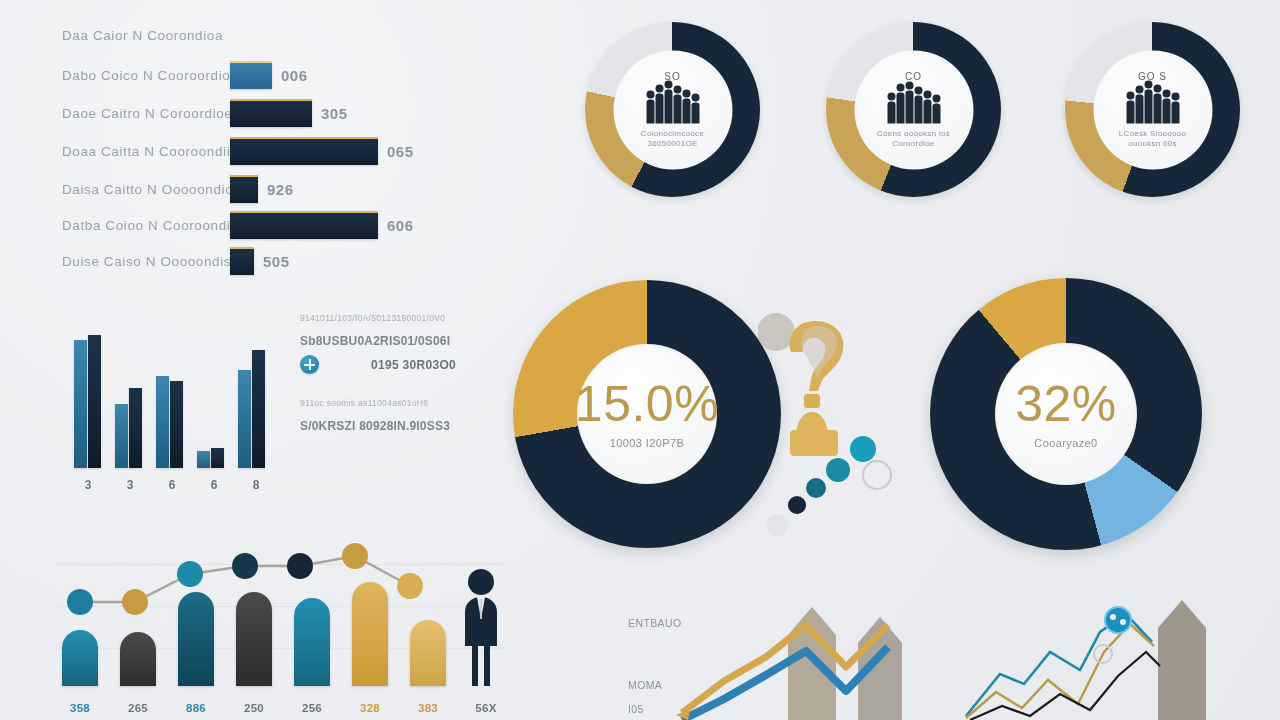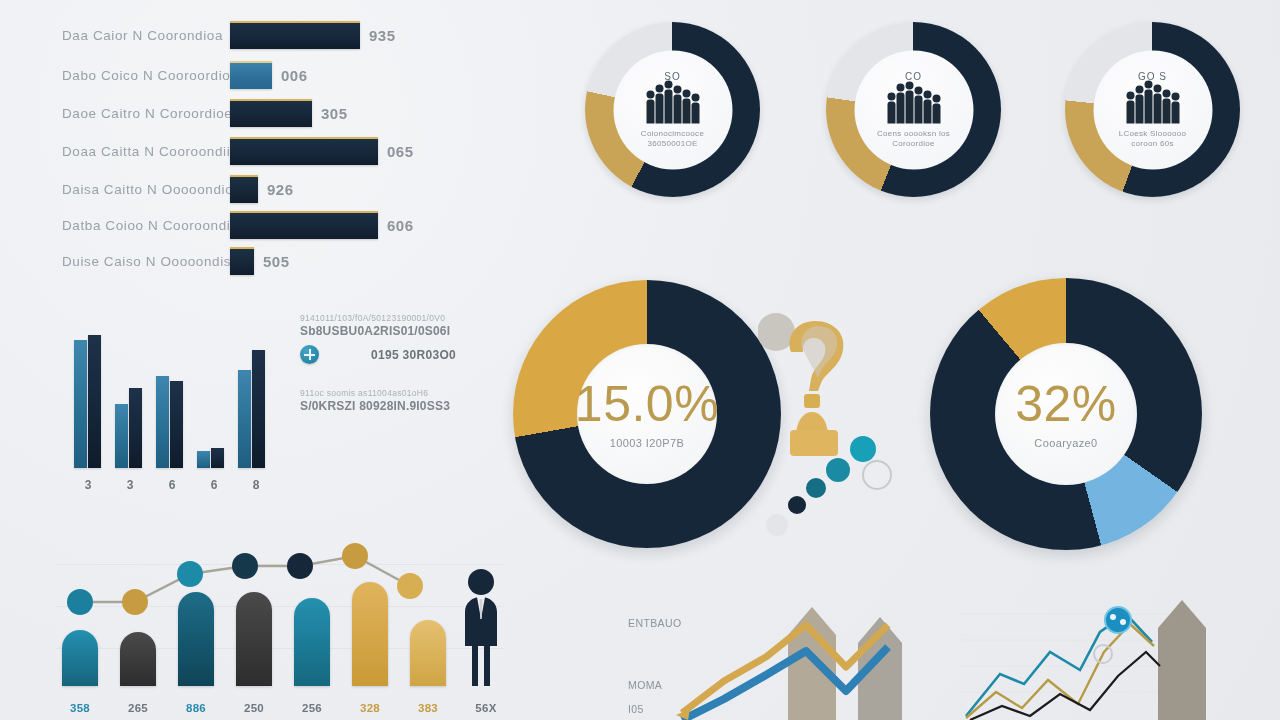--- a/index.html
+++ b/index.html
@@ -66,21 +66,21 @@
   .cbar.t{background:linear-gradient(180deg,#3e86ae 0%,#2a7195 55%,#1f5e80 100%);}
   .cbar.n{background:linear-gradient(180deg,#1d3148 0%,#15263a 60%,#0e1b2a 100%);}
   .cticks{position:absolute;left:14px;bottom:8px;display:flex;gap:14px;}
   .ctick{width:28px;text-align:center;font-size:12px;color:#6f767e;font-weight:700;filter:blur(.3px);}
 
   
   #legend{left:300px;top:313px;width:210px;height:185px;}
   .lgblock{margin-bottom:24px;}
   .lgl1{font-size:8.5px;color:#a9b0b7;letter-spacing:.3px;filter:blur(.35px);white-space:nowrap;}
   .lgl2{font-size:12px;color:#7e858d;font-weight:700;letter-spacing:.2px;filter:blur(.3px);
-        white-space:nowrap;margin-top:1px;}
+        white-space:nowrap;margin-top:11px;}
   .lgrow{display:flex;align-items:center;gap:7px;margin-top:7px;}
   .lgdot{width:19px;height:19px;border-radius:50%;flex:0 0 auto;
     background:radial-gradient(circle at 35% 30%,#47a4c4 0%,#2a8aad 60%,#1e7a9c 100%);
     position:relative;box-shadow:0 1px 2px rgba(0,0,0,.18);}
   .lgdot::before,.lgdot::after{content:"";position:absolute;background:#eaf3f7;}
   .lgdot::before{left:50%;top:4px;width:2px;height:11px;transform:translateX(-50%);}
   .lgdot::after{left:4px;top:50%;width:11px;height:2px;transform:translateY(-50%);}
   .lgtxt{font-size:12px;color:#6c737b;font-weight:700;letter-spacing:.3px;filter:blur(.3px);margin-left:45px;}
 
   
@@ -112,24 +112,20 @@
   .axlab{position:absolute;font-size:10.5px;color:#8d949b;letter-spacing:.4px;filter:blur(.35px);}
 </style>
 </head>
 <body>
 
 <div class="stage">
 
   <div class="abs" id="barchart">
     <div class="brow" style="top:18px;left:0;width:520px;">
       <div class="blabel">Daa Caior N Coorondioa</div>
-      <div class="bwrap">
-          <div class="bbar" style="width:130px"></div>
-        <div class="bval">935</div>
-        </div>
     </div>
     <div class="brow" style="top:58px;left:0;width:520px;">
       <div class="blabel">Dabo Coico N Cooroordioe</div>
       <div class="bwrap">
           <div class="bbar accent" style="width:42px"></div>
         <div class="bval">006</div>
         </div>
     </div>
     <div class="brow" style="top:96px;left:0;width:520px;">
       <div class="blabel">Daoe Caitro N Coroordioe</div>
@@ -213,21 +209,21 @@
       <div class="ppl">
         <i style="height:23px"></i>
           <i style="height:29px"></i>
           <i style="height:34px"></i>
         <i style="height:30px"></i>
           <i style="height:25px"></i>
           <i style="height:22px"></i>
       </div>
       <div class="ringcap">
         <b>LCoesk Sloooooo</b>
-        <b>coroon 60s</b>
+        <b>ooooksn 60s</b>
       </div>
     </div>
   </div>
 
   <div class="abs" id="colchart">
     <div class="cols">
       <div class="cgrp">
           <div class="cbar t" style="height:128px"></div>
           <div class="cbar n" style="height:133px"></div>
         </div>

